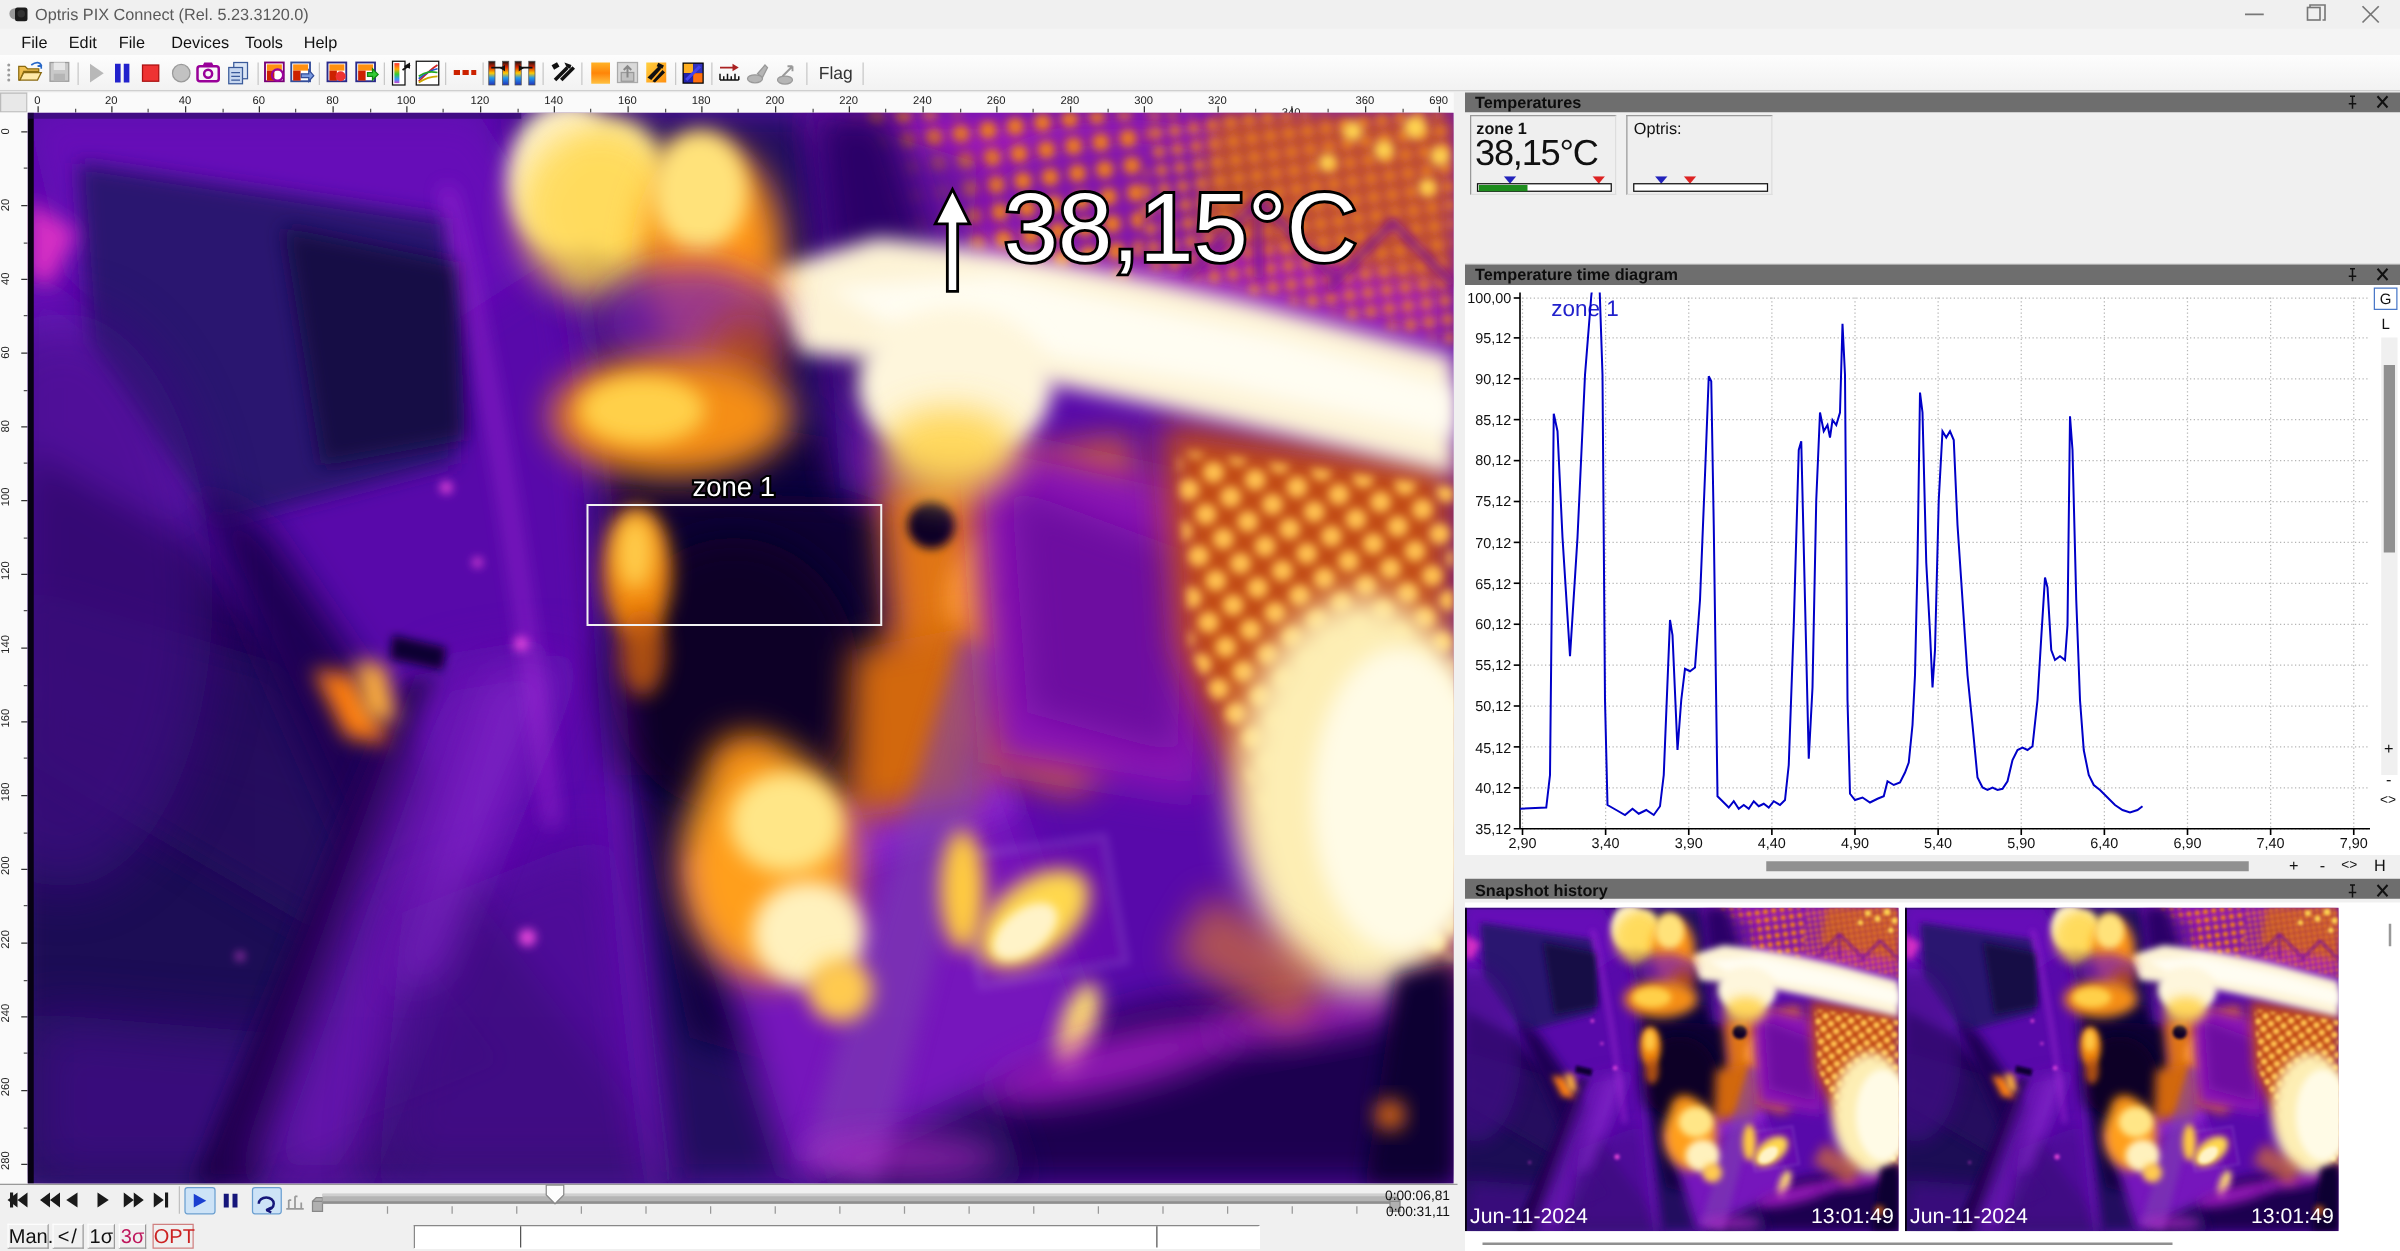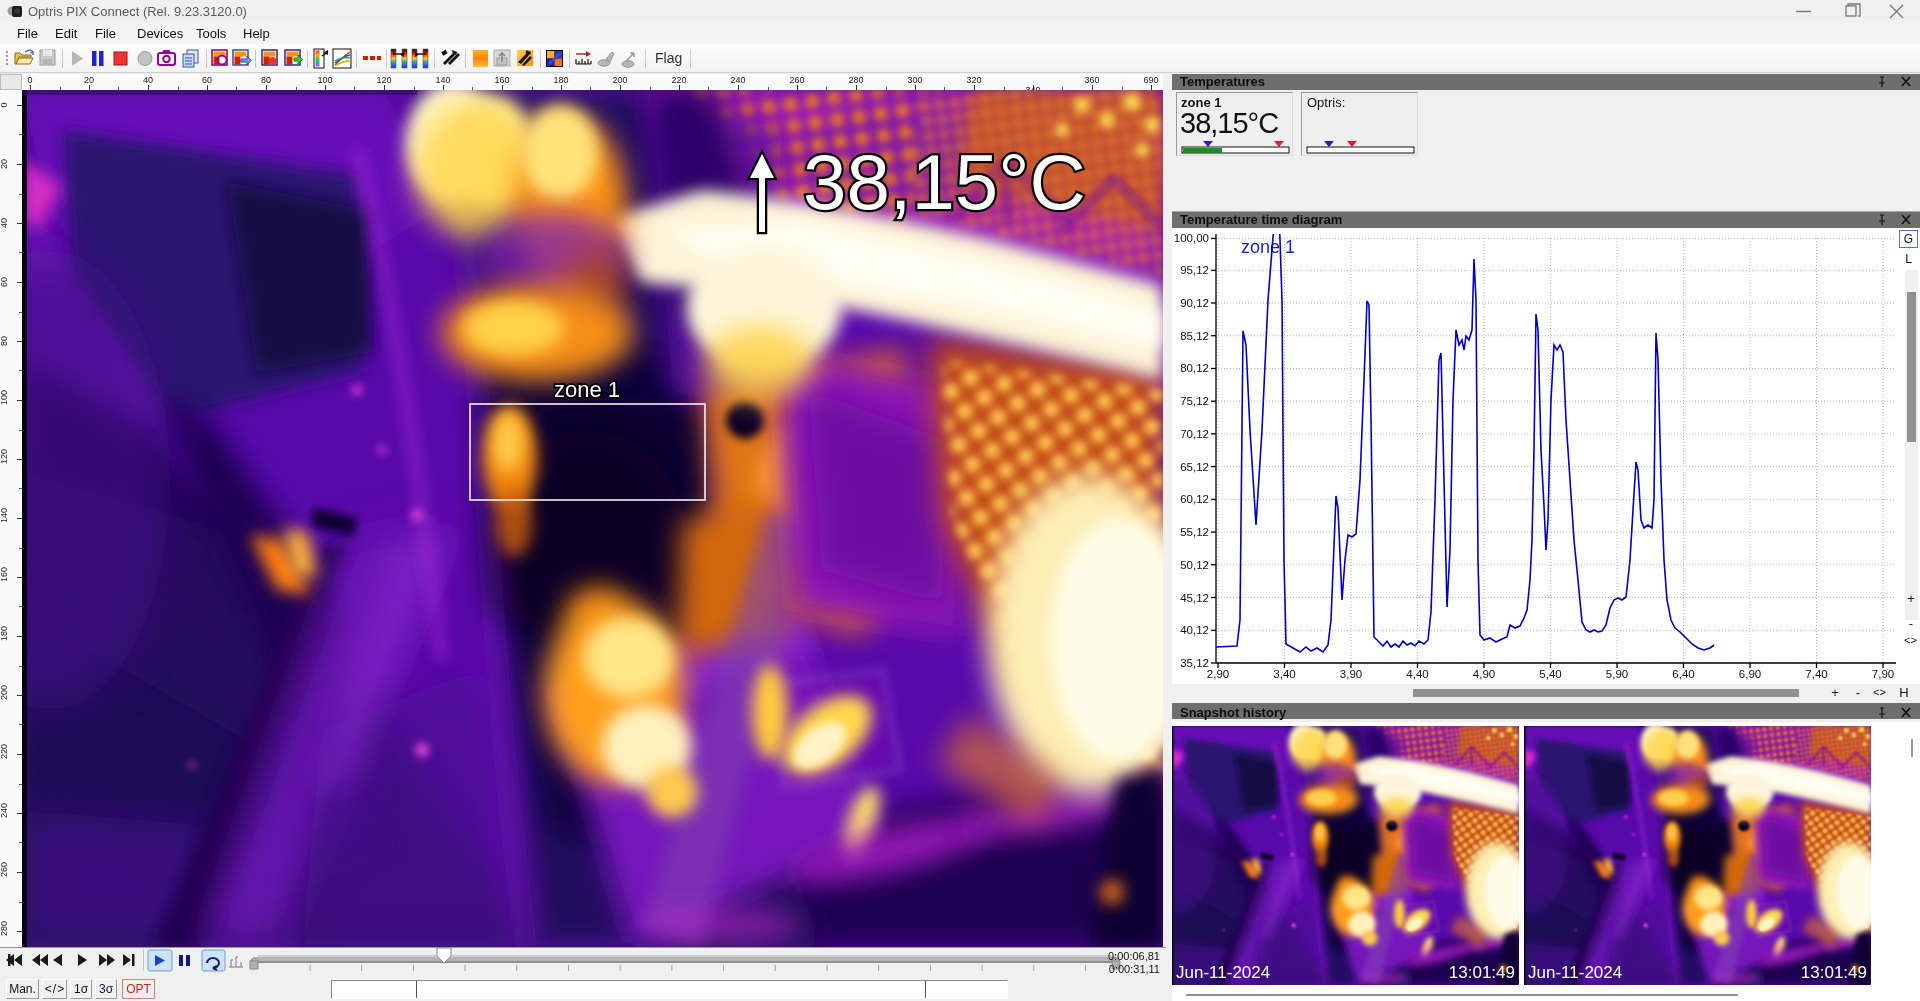--- a/index.html
+++ b/index.html
@@ -18,33 +18,33 @@
   .rnum { position:absolute; font-size:9px; color:#222; }
   .htick { position:absolute; bottom:0; width:1px; height:5px; background:#333; }
   .htick2 { position:absolute; bottom:0; width:1px; height:3px; background:#555; }
   .vtick { position:absolute; right:0; height:1px; width:5px; background:#333; }
   .vtick2 { position:absolute; right:0; height:1px; width:3px; background:#555; }
   #transport { left:0; top:947px; width:1166px; height:30px; background:#f0f0f0; border-top:1px solid #999; }
   #statusrow { left:0; top:977px; width:1166px; height:24px; background:#f0f0f0; }
   .ptitle { position:absolute; background:#6e6e6e; color:#0d0d0d; font-size:13px; }
   .ptitle .txt { position:absolute; left:8px; top:1px;font-weight:bold; }
   .sbtn { position:absolute; background:#f0f0f0; border:1px solid #9a9a9a;
-     border-top-color:#fdfdfd; border-left-color:#fdfdfd; font-size:12px; color:#111;
+     border-top-color:#fdfdfd; border-left-color:#fdfdfd; font-size:16px; color:#111;
      text-align:center; }
 </style>
 </head>
 <body>
 
 <div id="titlebar" class="abs">
   <svg class="abs" style="left:7px;top:4px" width="17" height="15" viewBox="0 0 17 15">
     <circle cx="5" cy="7" r="4.5" fill="#9a9a9a"></circle>
     <rect x="5" y="2" width="10" height="11" rx="2" fill="#1c1c1c"></rect>
     <circle cx="10" cy="7" r="3" fill="#333"></circle>
   </svg>
-  <div class="t">Optris PIX Connect (Rel. 9.23.3120.0)</div>
+  <div class="t">Optris PIX Connect (Rel. 5.23.3120.0)</div>
   <svg class="abs" style="left:1788px;top:0" width="132" height="23" viewBox="0 0 132 23">
     <line x1="8" y1="11.5" x2="23" y2="11.5" stroke="#777" stroke-width="1.4"></line>
     <rect x="58" y="6" width="10" height="10" fill="none" stroke="#777" stroke-width="1.3"></rect>
     <path d="M60 6 v-2 h12 v12 h-2" fill="none" stroke="#777" stroke-width="1.3"></path>
     <path d="M102 5 l13 13 M115 5 l-13 13" stroke="#777" stroke-width="1.4"></path>
   </svg>
 </div>
 
 <div id="menubar" class="abs">
   <span style="left:17px">File</span>
@@ -545,21 +545,21 @@
   <path d="M1112 22 v-8 l8 0 v8 Z M1120 14 l-3 -3 l-5 0 l0 3" fill="#b0b0b0" stroke="#888"></path>
   <text x="1160" y="13" font-size="11" fill="#111" text-anchor="end">0:00:06,81</text>
   <text x="1160" y="26" font-size="11" fill="#111" text-anchor="end">0:00:31,11</text>
 </svg>
 
 <div id="statusrow" class="abs"></div>
 <div class="abs" style="left:0;top:977px;width:1166px;height:24px">
   <div class="sbtn" style="left:6px;top:2px;width:33px;height:20px;line-height:19px">Man.</div>
   <div class="sbtn" style="left:42px;top:2px;width:25px;height:20px;line-height:19px">&lt; / &gt;</div>
   <div class="sbtn" style="left:70px;top:2px;width:22px;height:20px;line-height:19px">1σ</div>
-  <div class="sbtn" style="left:95px;top:2px;width:22px;height:20px;line-height:19px;color:#0f172a">3σ</div>
+  <div class="sbtn" style="left:95px;top:2px;width:22px;height:20px;line-height:19px;color:#be185d">3σ</div>
   <div class="sbtn" style="left:122px;top:2px;width:33px;height:20px;line-height:19px;color:#cc2222;border-color:#d08080 #d08080 #d08080 #d08080">OPT</div>
   <div class="abs" style="left:331px;top:3px;width:677px;height:19px;background:#fff;border:1px solid #888;border-right-color:#fff;border-bottom-color:#fff"></div>
   <div class="abs" style="left:416px;top:4px;width:1px;height:17px;background:#555"></div>
   <div class="abs" style="left:925px;top:4px;width:1px;height:17px;background:#555"></div>
 </div>
 
 <div class="ptitle" style="left:1172px;top:74px;width:748px;height:16px">
     <span class="txt" style="top:0px">Temperatures</span>
   <svg class="abs" style="right:8px;top:2px" width="36" height="12" viewBox="0 0 36 12">
       <path d="M6 1 v6 M3 7 h6 M4 1 h4 M6 7 v4" stroke="#111" stroke-width="1.2" fill="none"></path>

